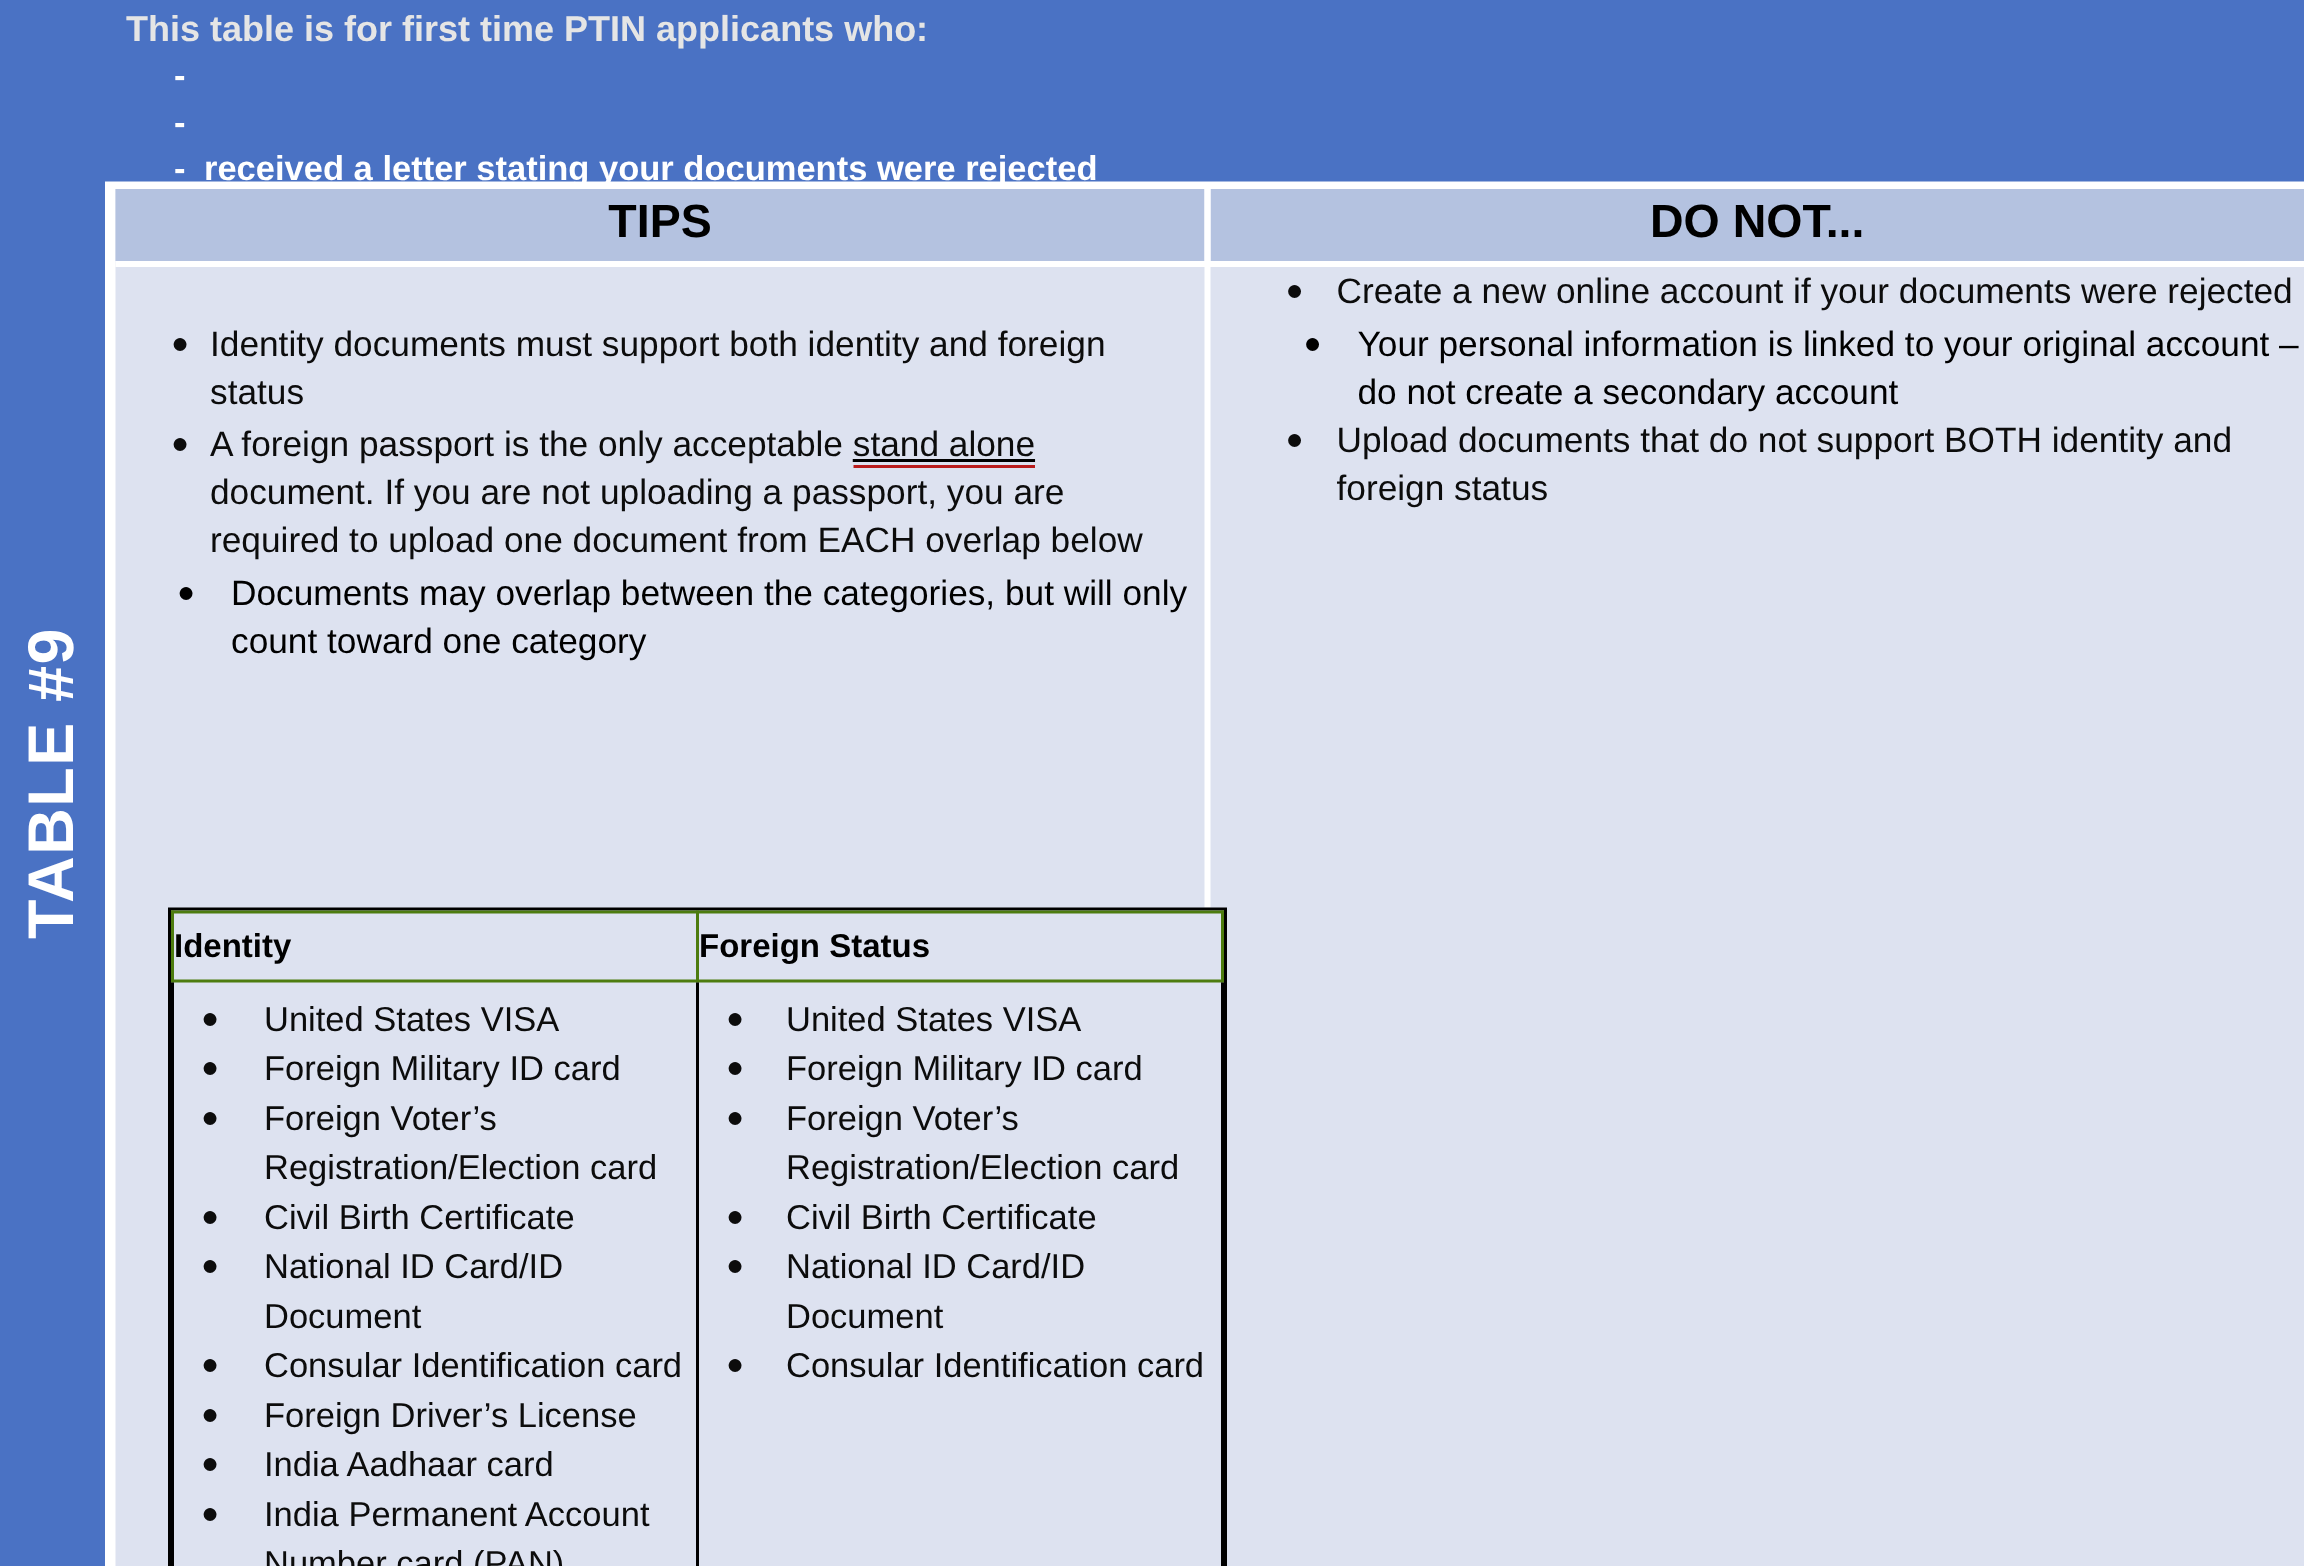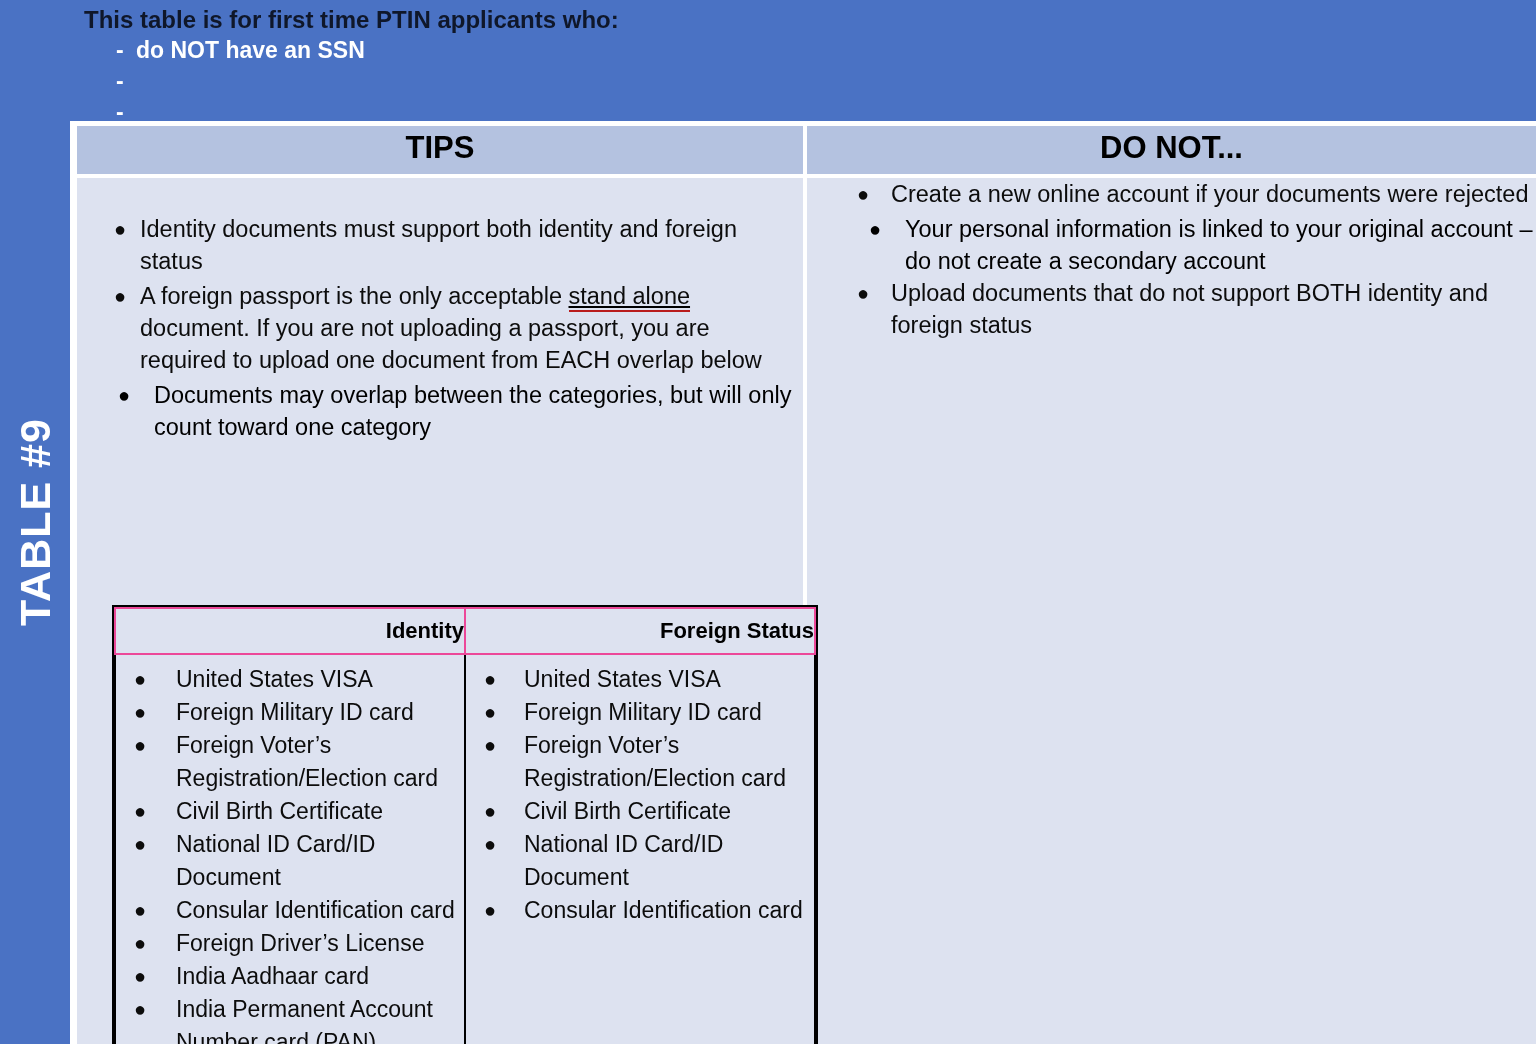--- a/index.html
+++ b/index.html
@@ -49,21 +49,21 @@
     position: absolute;
     left: 70px;
     top: 0;
     width: 1466px;
     height: 121px;
     background: #4a72c4;
     box-sizing: border-box;
     padding: 5px 0 0 14px;
   }
   .banner-title {
-    color: #0f172a;
+    color: #e5e5e5;
     font-family: "Liberation Sans", sans-serif;
     font-weight: bold;
     font-size: 24px;
     line-height: 30px;
     white-space: nowrap;
   }
   .banner-list {
     list-style: none;
     margin: 0;
     padding: 0;
@@ -224,28 +224,28 @@
     border: 2px solid #000000;
     border-collapse: collapse;
     background: #dde2f0;
     box-sizing: border-box;
   }
   .inner-table table {
     width: 100%;
     border-collapse: collapse;
   }
   .inner-table th {
-    border: 2px solid #ec4899;
+    border: 2px solid #4d7c0f;
     background: #dde2f0;
     font-family: "Liberation Sans", sans-serif;
     font-weight: bold;
     font-size: 22px;
     color: #000000;
     padding: 9px 0 9px 0;
-    text-align: right;
+    text-align: left;
   }
   .inner-table td {
     border: 2px solid #000000;
     background: #dde2f0;
     vertical-align: top;
     padding: 8px 4px 10px 4px;
   }
   .inner-table td.identity-cell { width: 50%; }
   .inner-table td.foreign-cell { width: 50%; }
   .inner-table ul.blist > li {
@@ -271,27 +271,27 @@
 
   <div class="sidebar">
     <div class="sidebar-label">TABLE #9</div>
   </div>
 
   <div class="banner">
     <div class="banner-title">This table is for first time PTIN applicants who:</div>
     <ul class="banner-list">
       <li>
         <span class="banner-dash">-</span>
-        <span>do NOT have an SSN</span>
       </li>
       <li>
         <span class="banner-dash">-</span>
       </li>
       <li>
         <span class="banner-dash">-</span>
+        <span>received a letter stating your documents were rejected</span>
       </li>
     </ul>
   </div>
 
   <div class="body-area">
 
     <div class="head-band"></div>
     <div class="head-band-gap"></div>
     <div class="head-band-underline"></div>
     <div class="col-divider"></div>

